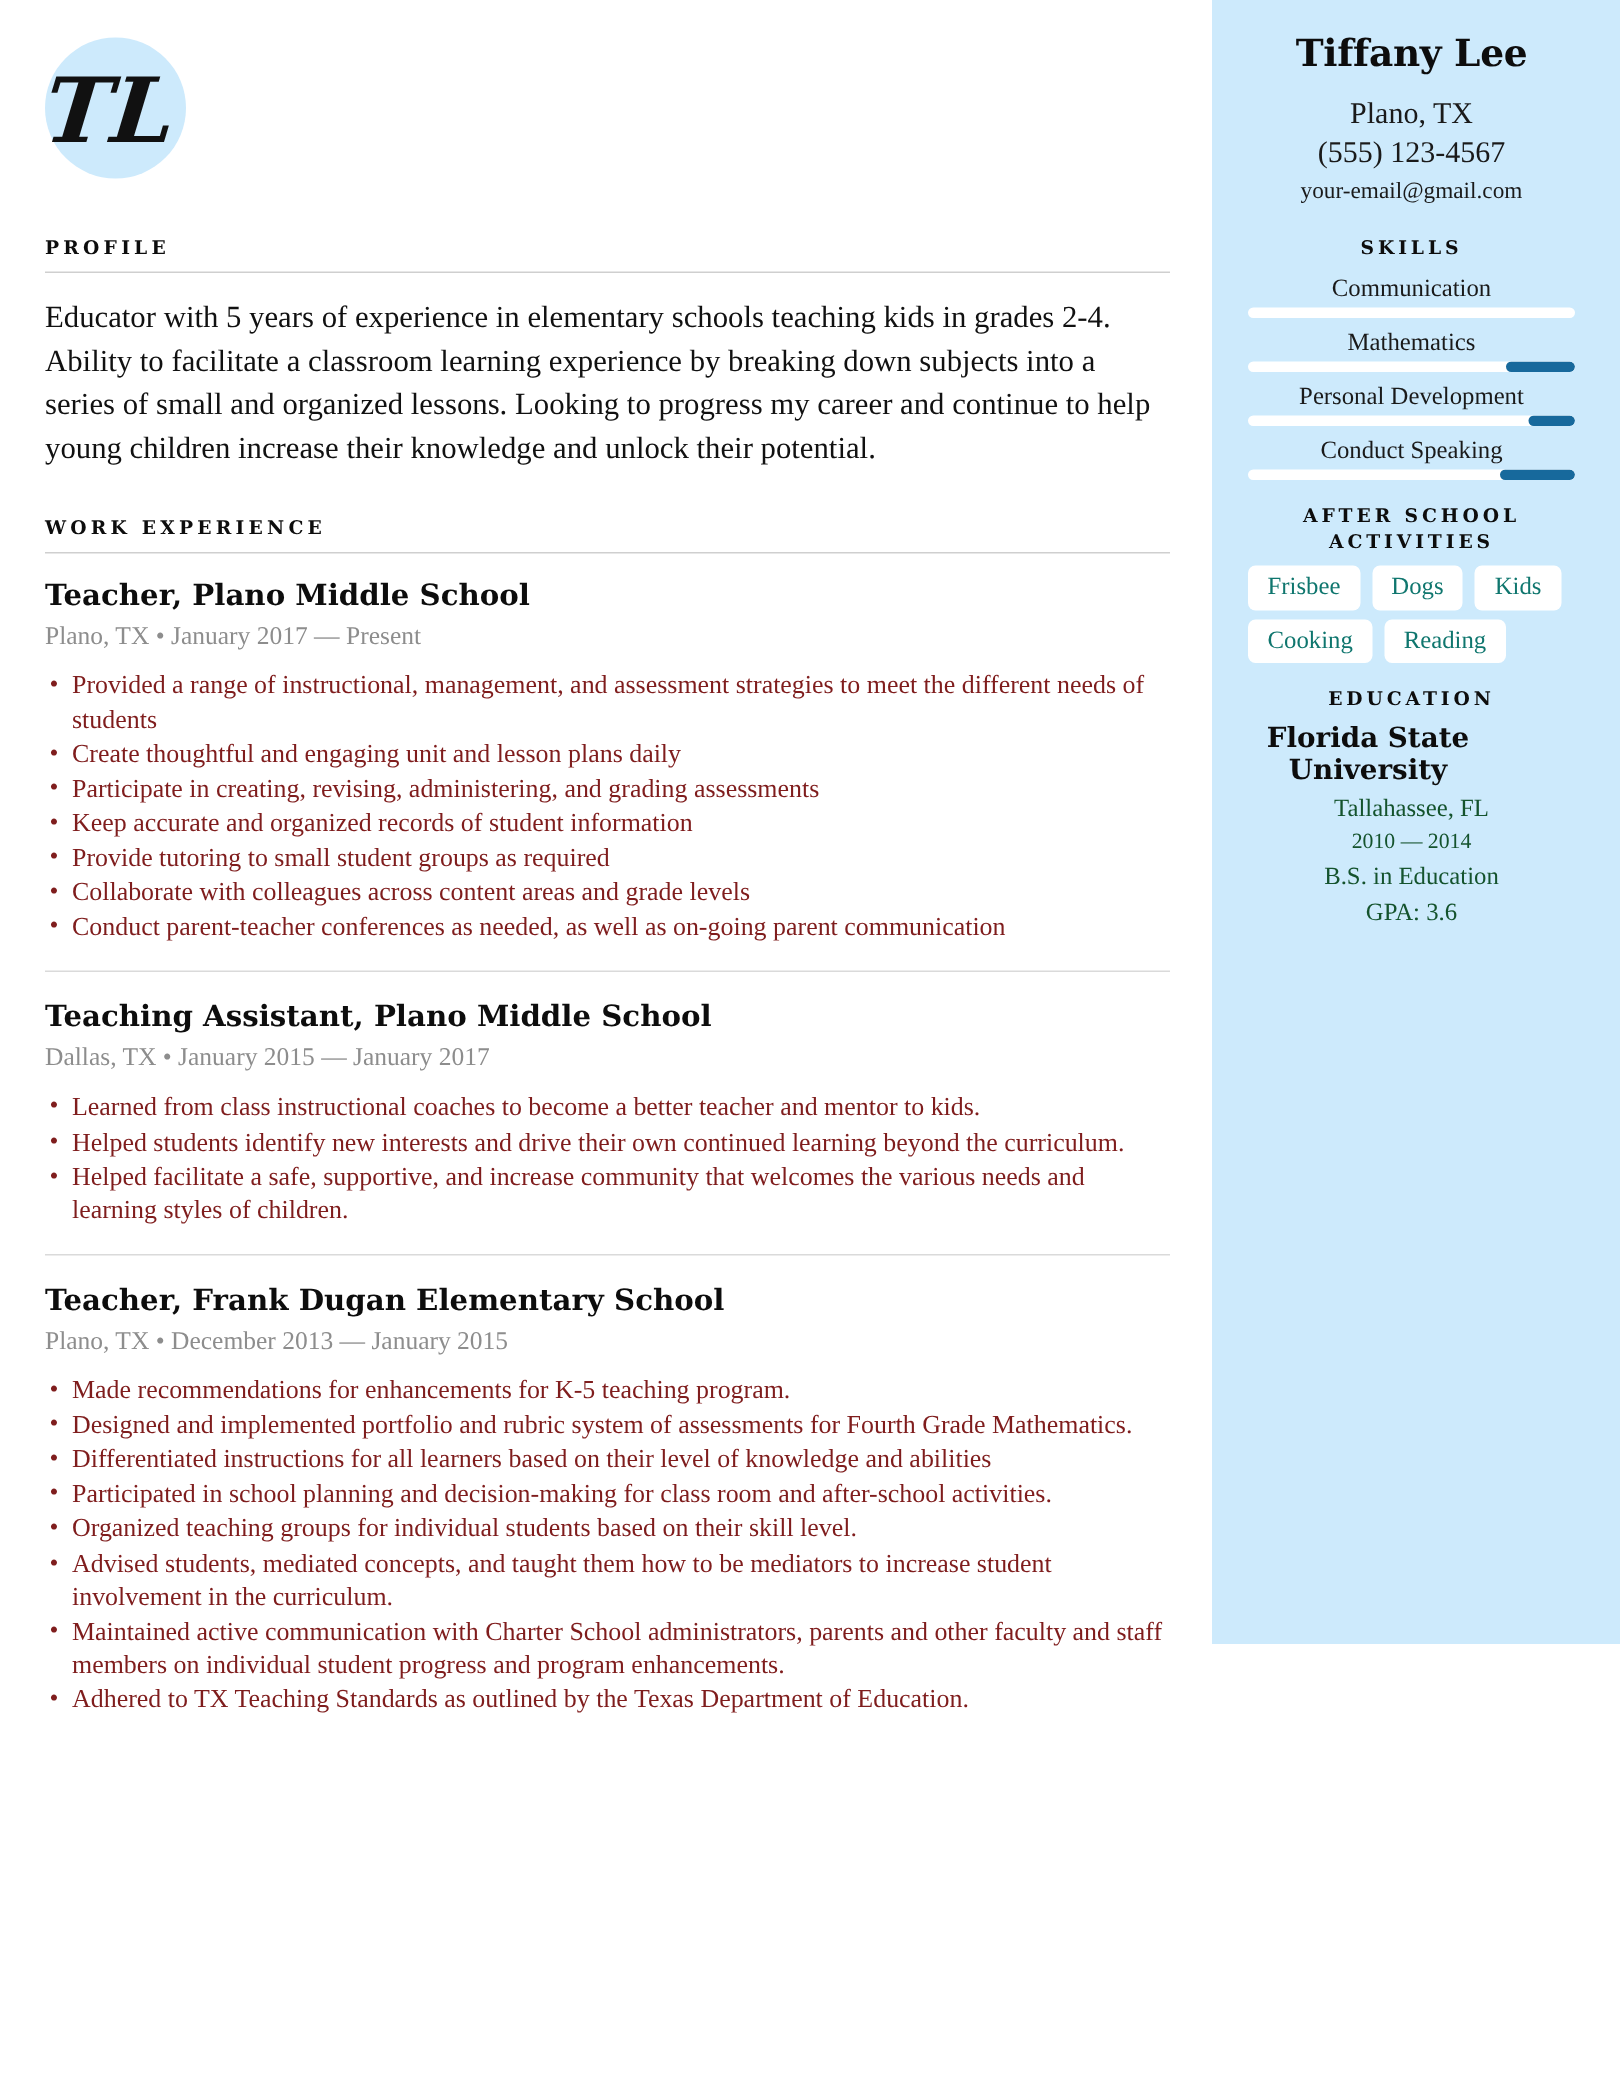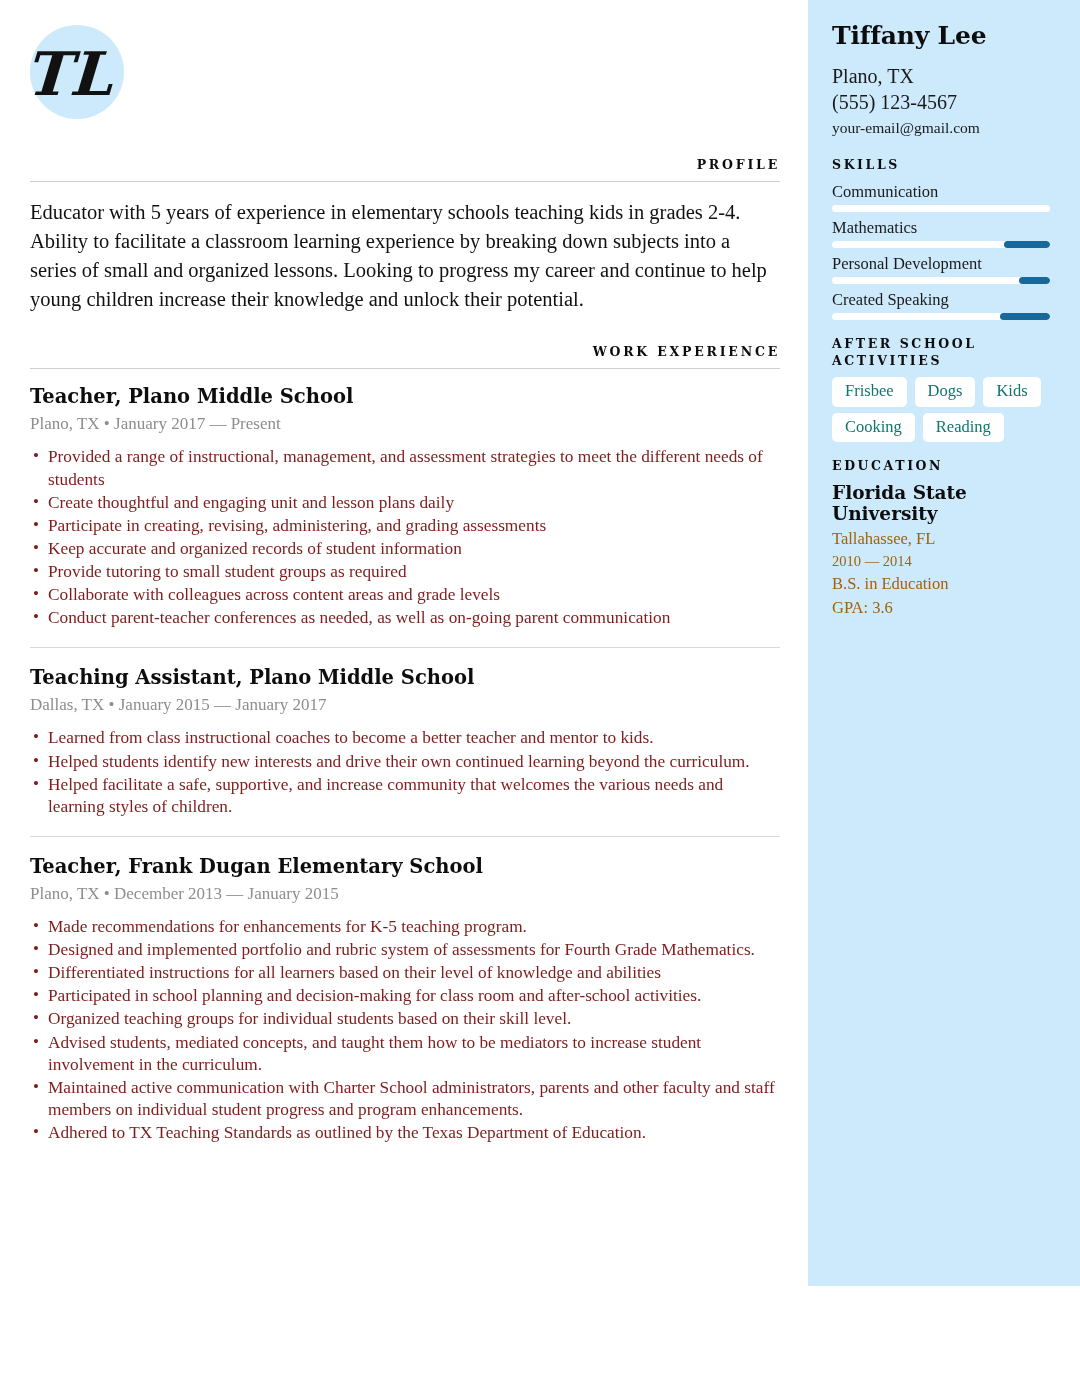--- a/index.html
+++ b/index.html
@@ -19,24 +19,25 @@
     width: 1080px;
     height: 1398px;
     background: #ffffff;
   }
   
   .sidebar {
     position: absolute;
     left: 808px;
     top: 0;
     width: 272px;
-    height: 1286px;
+    height: 1096px;
     background: #cdeafc;
     box-sizing: border-box;
     padding: 22px 30px 0 24px;
+    text-align: center;
   }
   .cand-name {
     font-family: "DejaVu Serif", "Liberation Serif", serif;
     font-weight: bold;
     font-size: 25px;
     letter-spacing: -0.2px;
     line-height: 1.1;
     color: #0d0d0d;
     margin: 0 0 13px 0;
   }
@@ -107,21 +108,21 @@
     font-weight: bold;
     font-size: 18.5px;
     line-height: 1.16;
     color: #0d0d0d;
     margin-bottom: 2px;
     max-width: 160px;
   }
   .edu-line {
     font-size: 16.5px;
     line-height: 1.45;
-    color: #a16207;
+    color: #14532d;
   }
   .edu-line.small {
     font-size: 14.5px;
     line-height: 1.5;
   }
   
   .main {
     position: absolute;
     left: 0;
     top: 0;
@@ -144,21 +145,20 @@
     top: -6px;
   }
   .section-heading {
     font-family: "DejaVu Serif", "Liberation Serif", serif;
     font-weight: bold;
     font-size: 12.5px;
     letter-spacing: 2.8px;
     text-transform: uppercase;
     color: #0d0d0d;
     margin: 0 0 9px 0;
-    text-align: right;
   }
   .rule {
     height: 1px;
     background: #cfcfcf;
     width: 100%;
     margin-bottom: 16px;
   }
   .rule.job-sep {
     background: #dadada;
     margin: 18px 0 18px 0;
@@ -287,21 +287,21 @@
           <div class="skill-fill" style="width: 21%;"></div>
         </div>
       </div>
       <div class="skill">
         <div class="skill-name">Personal Development</div>
         <div class="skill-track">
           <div class="skill-fill" style="width: 14%;"></div>
         </div>
       </div>
       <div class="skill">
-        <div class="skill-name">Created Speaking</div>
+        <div class="skill-name">Conduct Speaking</div>
         <div class="skill-track">
           <div class="skill-fill" style="width: 23%;"></div>
         </div>
       </div>
     </div>
 
     <div class="side-heading">AFTER SCHOOL ACTIVITIES</div>
     <div class="chips">
         <div class="chip">Frisbee</div>
         <div class="chip">Dogs</div>

